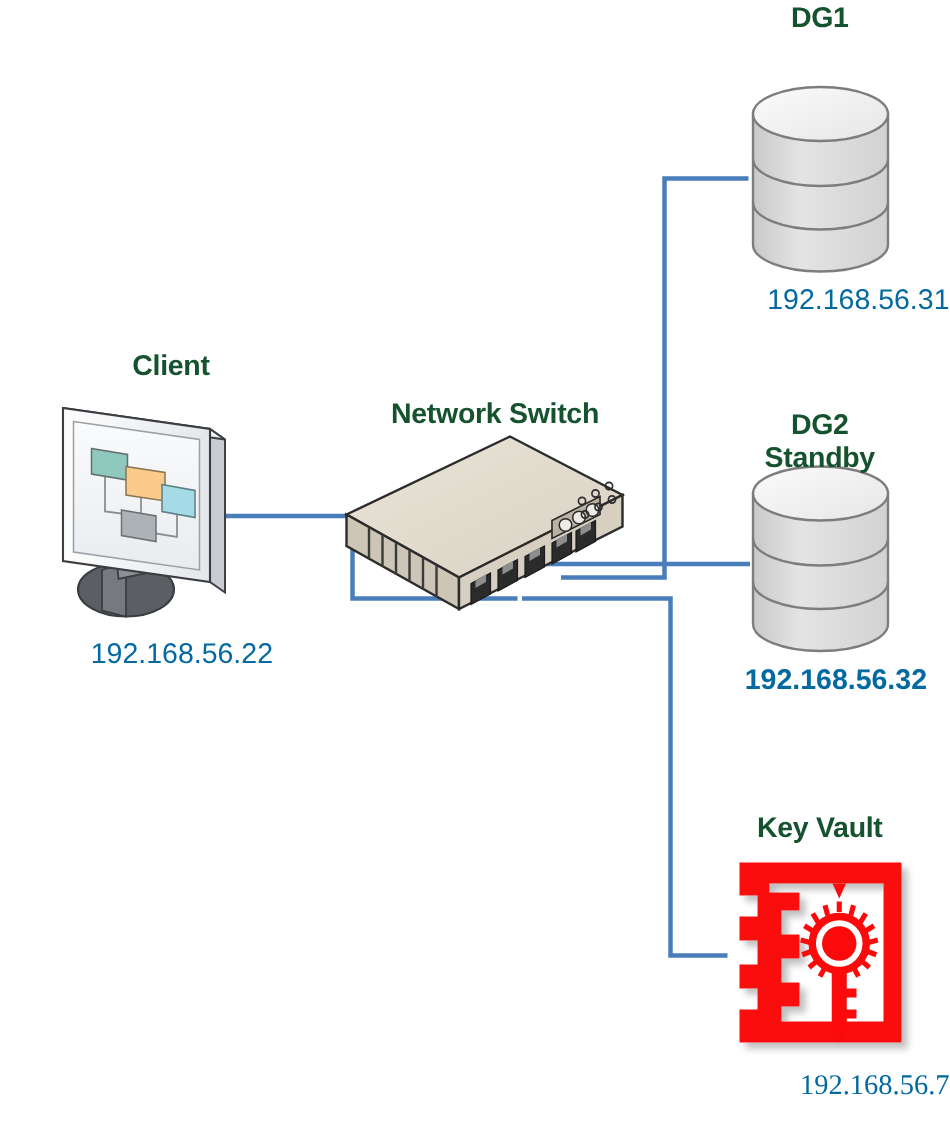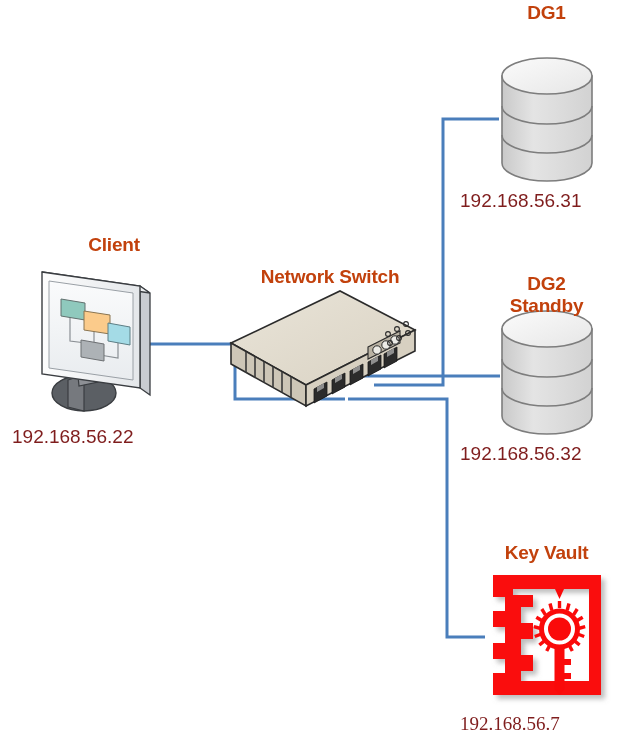--- a/index.html
+++ b/index.html
@@ -21,46 +21,46 @@
     width: 633px;
     height: 751px;
   }
   .node-title {
     position: absolute;
     font-weight: bold;
     font-size: 19px;
     letter-spacing: -0.2px;
     text-align: center;
     white-space: nowrap;
-    color: #c2410c;
+    color: #14532d;
     line-height: 1.15;
   }
   .ip-label {
     position: absolute;
     font-size: 19px;
     font-weight: normal;
-    text-align: left;
+    text-align: right;
     white-space: nowrap;
-    color: #7f1d1d;
+    color: #0369a1;
   }
   .node {
     position: absolute;
   }
   svg { display: block; overflow: visible; }
 
   
   #title-dg1   { left: 460px; top: 2px;   width: 173px; }
   #title-dg2   { left: 460px; top: 252px; width: 173px; margin-top: 21px; }
   #title-vault { left: 460px; top: 542px; width: 173px; }
   #title-client{ left: 34px;  top: 234px; width: 160px; }
   #title-switch{ left: 238px; top: 240px; width: 184px; margin-top: 26px; }
 
   
   #ip-dg1   { left: 460px; top: 190px; width: 173px; }
-  #ip-dg2   { left: 460px; top: 443px; width: 173px; }
+  #ip-dg2   { left: 445px; top: 443px; width: 173px; font-weight: bold; }
   #ip-vault { left: 460px; top: 713px; width: 173px; font-family: Liberation Serif, serif; }
   #ip-client{ left: 12px;  top: 426px; width: 170px; }
 </style>
 </head>
 <body>
 
 <svg id="canvas" viewBox="0 0 633 751" width="633" height="751">
   <g fill="none" stroke="#4a7ebb" stroke-width="3" stroke-linecap="butt" stroke-linejoin="miter">
     <path d="M 147 344 L 235 344 L 235 399 L 345 399"></path>
     <path d="M 374 385 L 443 385 L 443 119 L 499 119"></path>

